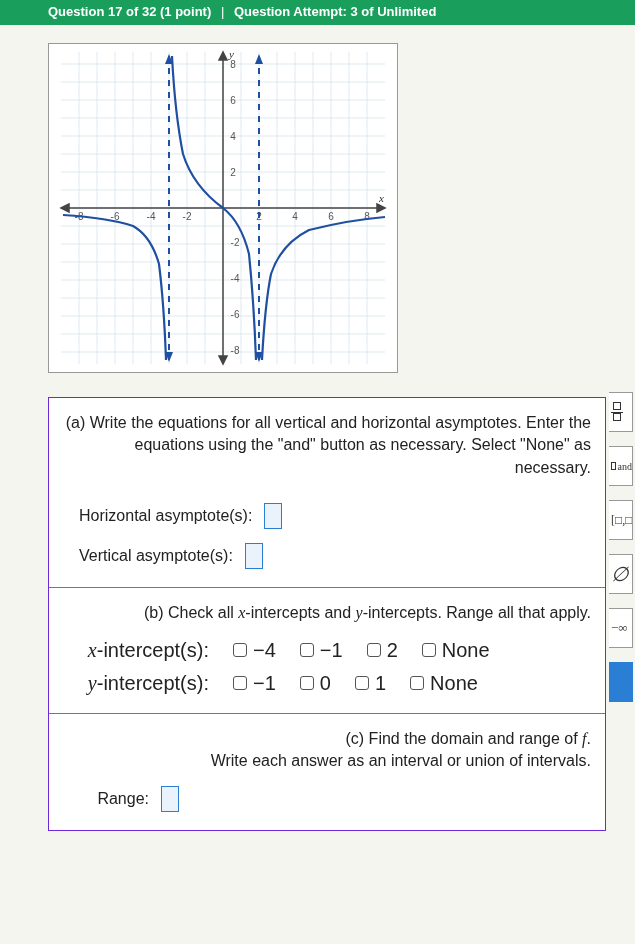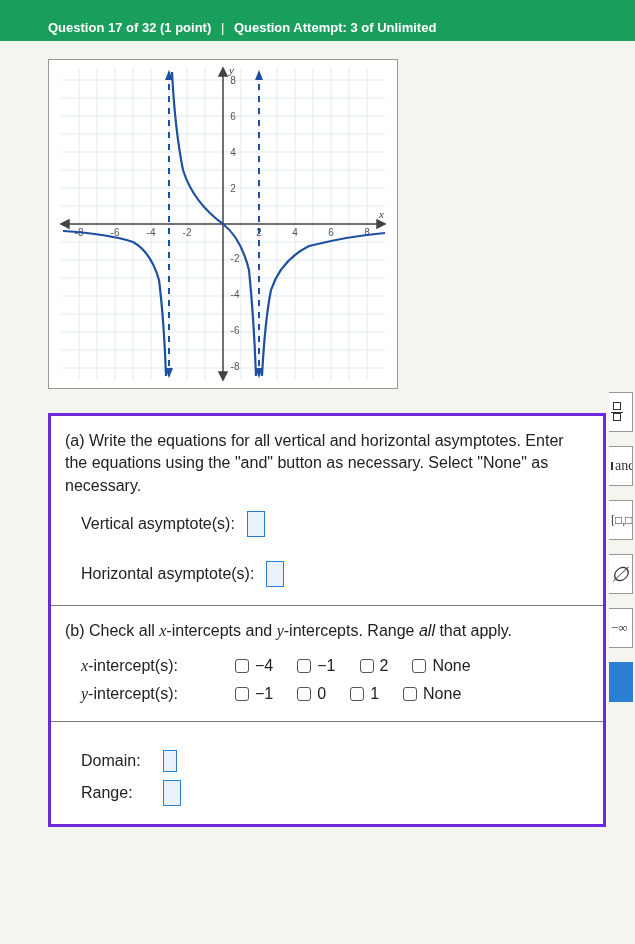--- a/index.html
+++ b/index.html
@@ -7,43 +7,44 @@
       font-family: Arial, Helvetica, sans-serif;
       background: #f5f5f0;
       width: 635px;
       height: 944px;
       overflow: hidden;
       position: relative;
     }
     .header-bar {
       background: #1a9e5c;
       color: #fff;
-      padding: 20px 20px 6px 48px;
+      padding: 4px 20px 6px 48px;
       font-size: 13px;
       font-weight: 600;
     }
     .sep { margin: 0 6px; font-weight: 400; }
     .content-wrap {
       padding: 18px 6px 0 48px;
     }
     .graph-box {
       border: 1px solid #999;
       background: #fff;
       width: 350px;
       height: 330px;
       position: relative;
       margin-bottom: 24px;
     }
     .graph-box svg { display:block; }
     .qbox {
-      border: 3px solid #6d28d9;
+      border: 1px solid #6d28d9;
       background: #fff;
       width: 558px;
       font-size: 16px;
       color: #222;
+      text-align: right;
     }
     .qpart {
       border-bottom: 1px solid #777;
       padding: 14px 14px 18px 14px;
     }
     .qpart:last-child { border-bottom: none; }
     .qlabel { margin-bottom: 14px; line-height: 1.4; }
     .field-row { margin: 14px 0 0 16px; display:flex; align-items:center; gap:12px;}
     .slot {
       display:inline-block;
@@ -52,21 +53,21 @@
       border: 1.5px solid #2a7fd4;
       background: #eaf3fc;
       vertical-align: middle;
     }
     .slot.small { width:14px; height:22px; }
     .check-row {
       margin: 10px 0 0 16px;
       display:flex;
       align-items:center;
       gap: 24px;
-      font-size:16px;
+      font-size:20px;
     }
     .ck {
       display:inline-flex; align-items:center; gap:6px;
     }
     .ckbox {
       width:14px; height:14px; border:1.5px solid #555; border-radius:3px; display:inline-block;
     }
     .italic { font-style: italic; font-family: 'Times New Roman', serif;}
     .side-tools {
       position:absolute;
@@ -205,33 +206,33 @@
         <path d="M 123 12 Q 126 70 134 110 Q 144 142 174 164 Q 192 178 200 210 Q 205 260 207 316"></path>
         <path d="M 213 316 Q 216 260 222 230 Q 232 200 260 186 Q 300 176 336 173"></path>
       </g>
     </svg>
   </div>
 
   <div class="qbox">
 
     <div class="qpart">
       <div class="qlabel">(a) Write the equations for all vertical and horizontal asymptotes. Enter the equations using the "and" button as necessary. Select "None" as necessary.</div>
+      <div class="field-row" style="margin-top:24px">
+        <span>Horizontal asymptote(s):</span>
+        <span class="slot"></span>
+      </div>
       <div class="field-row">
         <span>Vertical asymptote(s):</span>
         <span class="slot"></span>
       </div>
-      <div class="field-row" style="margin-top:24px">
-        <span>Horizontal asymptote(s):</span>
-        <span class="slot"></span>
-      </div>
     </div>
 
     <div class="qpart">
       <div class="qlabel">
-        <span>(b) Check all </span><span class="italic">x</span><span>-intercepts and </span><span class="italic">y</span><span>-intercepts. Range </span><span style="font-style:italic">all</span><span> that apply.</span>
+        <span>(b) Check all </span><span class="italic">x</span><span>-intercepts and </span><span class="italic">y</span><span>-intercepts. Range </span><span style="">all</span><span> that apply.</span>
       </div>
       <div class="check-row">
         <span style="min-width:130px"><span class="italic">x</span><span>-intercept(s):</span></span>
         <span class="ck">
             <span class="ckbox"></span>
             <span>−4</span>
           </span>
         <span class="ck">
             <span class="ckbox"></span>
             <span>−1</span>
@@ -260,41 +261,41 @@
             <span>1</span>
           </span>
         <span class="ck">
             <span class="ckbox"></span>
             <span>None</span>
           </span>
       </div>
     </div>
 
     <div class="qpart">
-      <div class="field-row">
-        <span style="min-width:70px">Domain:</span>
-        <span class="slot small"></span>
+      <div class="qlabel">
+        <span>(c) Find the domain and range of </span><span class="italic-f">f</span><span>.</span><br>
+        <span>Write each answer as an interval or union of intervals.</span>
       </div>
       <div class="field-row" style="margin-top:8px">
         <span style="min-width:70px">Range:</span>
         <span class="slot"></span>
       </div>
     </div>
 
   </div>
 </div>
 
 <div class="side-tools">
   <div class="tool partial">
     <span class="frac">
         <span class="num"><span class="sq"></span></span>
         <span class="den"><span class="sq"></span></span>
       </span>
   </div>
-  <div class="tool partial" style="font-size:14px">
+  <div class="tool partial" style="font-size:10px">
     <span class="sq" style="margin-right:2px"></span>
       <span>and</span>
   </div>
   <div class="tool partial" style="font-size:12px">
     <span>[□,□</span>
   </div>
   <div class="tool partial" style="font-size:20px;font-style:italic">∅</div>
   <div class="tool partial" style="font-size:13px">
     <span>−∞</span>
   </div>

